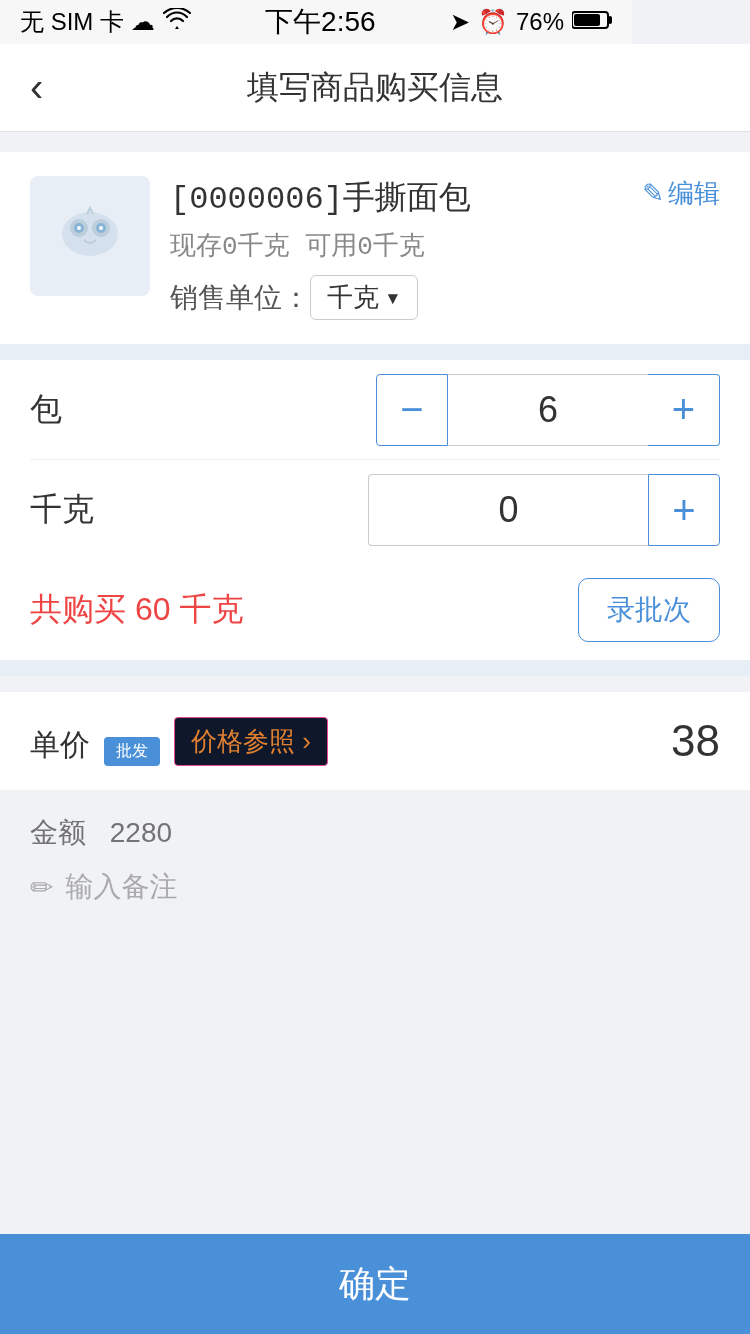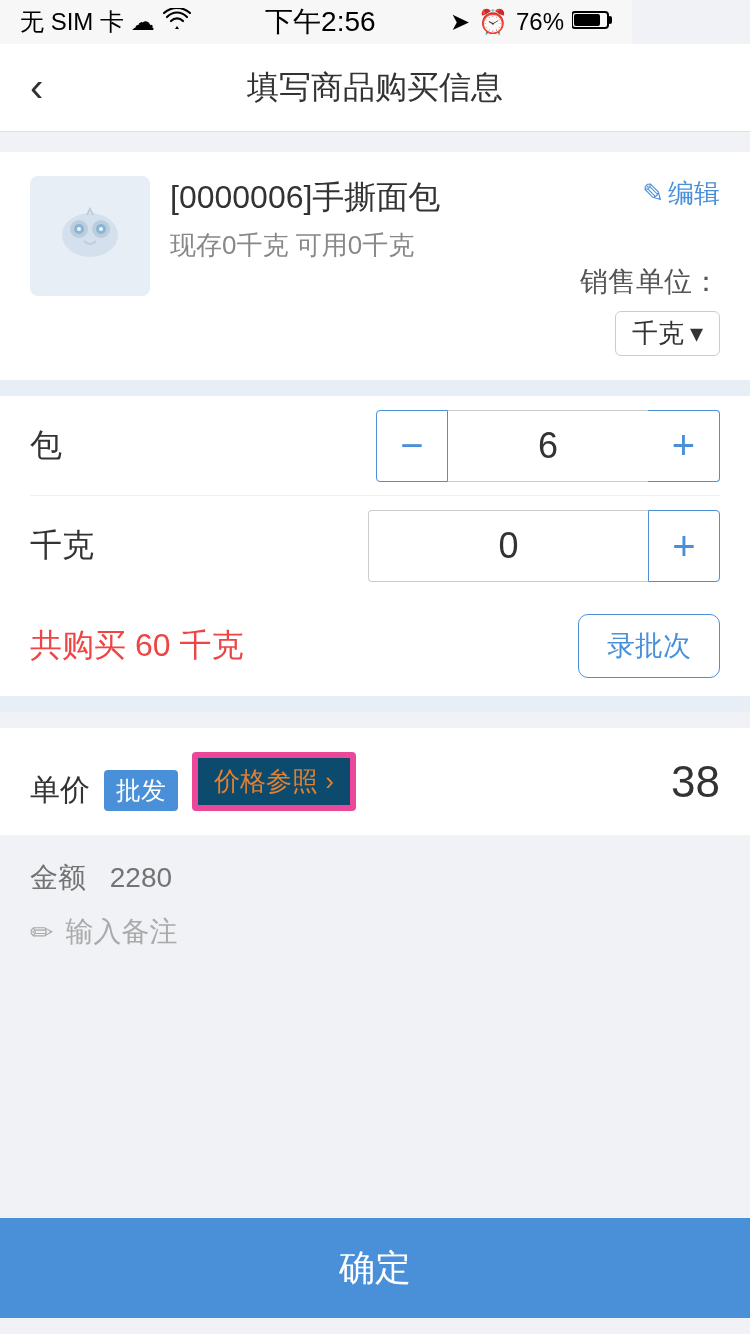--- a/index.html
+++ b/index.html
@@ -62,22 +62,22 @@
       justify-content: center;
       flex-shrink: 0;
     }
     .product-image-inner {
       color: #4a90c4;
       font-size: 42px;
       opacity: 0.6;
     }
     .product-info { flex: 1; }
     .product-name { font-size: 32px; color: #333; font-weight: 500; margin-bottom: 8px; }
-    .product-stock { font-size: 26px; color: #888; }
-    .product-unit-row { display: flex; align-items: flex-end; gap: 10px; font-size: 28px; color: #555; flex-direction: column; }
+    .product-stock { font-size: 26px; color: #888; margin-bottom: 12px; }
+    .product-unit-row { display: flex; align-items: center; font-size: 28px; color: #555; }
     .unit-select {
       border: 1px solid #ccc;
       border-radius: 6px;
       padding: 4px 16px;
       font-size: 26px;
       color: #333;
       background: #fff;
       display: flex;
       align-items: center;
       gap: 6px;
@@ -211,28 +211,28 @@
       margin-top: 16px;
       display: flex;
       align-items: center;
       justify-content: space-between;
     }
     .price-left { display: flex; align-items: flex-end; gap: 14px; }
     .price-label { font-size: 30px; color: #333; }
     .batch-tag {
       background: #4a90d9;
       color: #fff;
-      font-size: 25px;
+      font-size: 16px;
       padding: 4px 12px;
       border-radius: 4px;
     }
     .price-ref-btn {
-      border: 6px solid #ec4899;
+      border: 1px solid #ec4899;
       color: #e08030;
-      background: #0c4a6e;
+      background: #0f172a;
       padding: 6px 16px;
       border-radius: 4px;
       font-size: 26px;
       display: flex;
       align-items: center;
       gap: 4px;
       cursor: pointer;
     }
     .price-value { font-size: 44px; color: #333; font-weight: 500; }
 
@@ -254,21 +254,21 @@
     
     .empty-area {
       flex: 1;
       background: #f0f2f5;
       min-height: 260px;
     }
 
     
     .bottom-bar {
       position: fixed;
-      bottom: 16px;
+      bottom: 0;
       width: 750px;
       height: 100px;
       background: #4a90d9;
       display: flex;
       align-items: center;
       justify-content: center;
       cursor: pointer;
     }
     .confirm-btn-text {
       font-size: 36px;
@@ -315,21 +315,21 @@
 </div>
 
 <div class="nav-bar">
   <div class="nav-back">
     <span style="font-size:40px; color:#333;">‹</span>
   </div>
   <div class="nav-title">填写商品购买信息</div>
 </div>
 
 <div class="product-card-wrapper">
-  <div style="display:flex; align-items:flex-start; gap:20px;">
+  <div style="display:flex; align-items:flex-start; gap:20px;font-family:Liberation Mono, monospace;">
     <div class="product-image">
       <div class="product-image-inner">
         
         <svg width="70" height="60" viewBox="0 0 70 60" fill="none">
           <ellipse cx="35" cy="34" rx="28" ry="22" fill="#c8d8e8"></ellipse>
           <circle cx="24" cy="28" r="9" fill="#a0b8cc"></circle>
           <circle cx="46" cy="28" r="9" fill="#a0b8cc"></circle>
           <circle cx="24" cy="28" r="5" fill="#4a90c4"></circle>
           <circle cx="46" cy="28" r="5" fill="#4a90c4"></circle>
           <circle cx="24" cy="28" r="2" fill="#fff"></circle>

